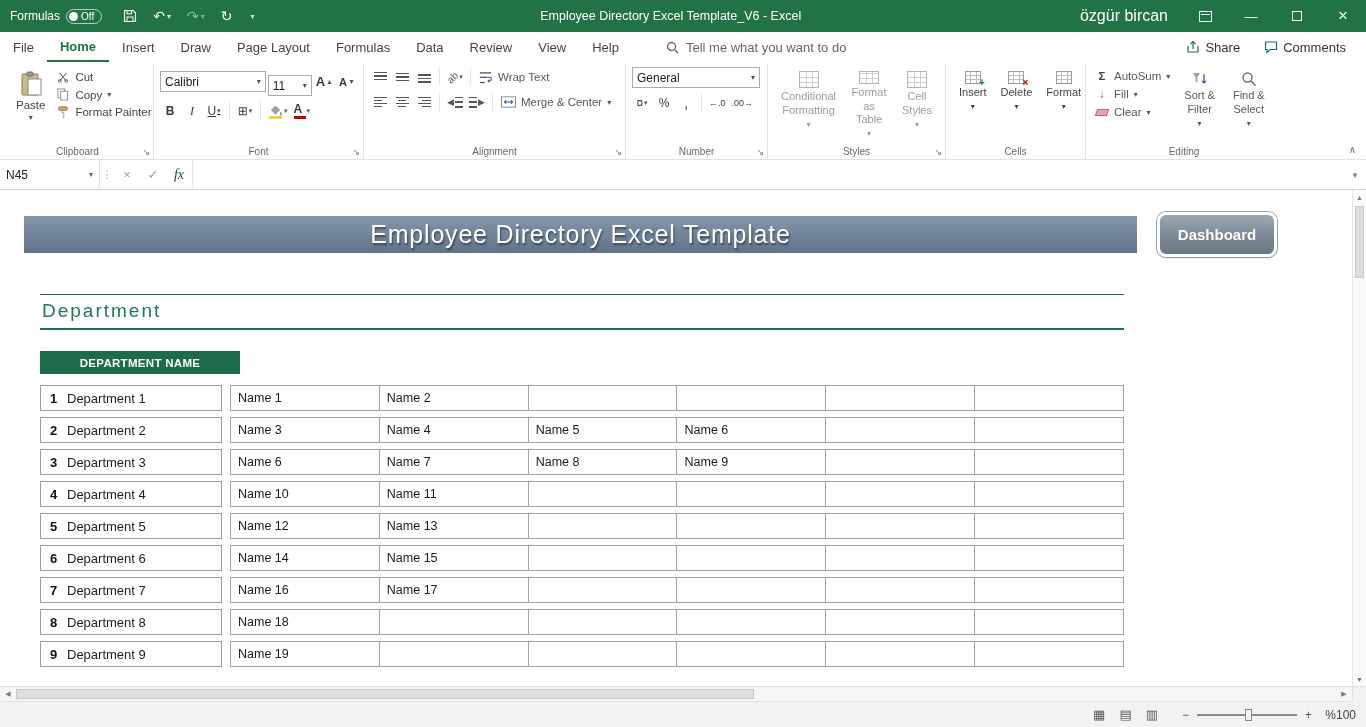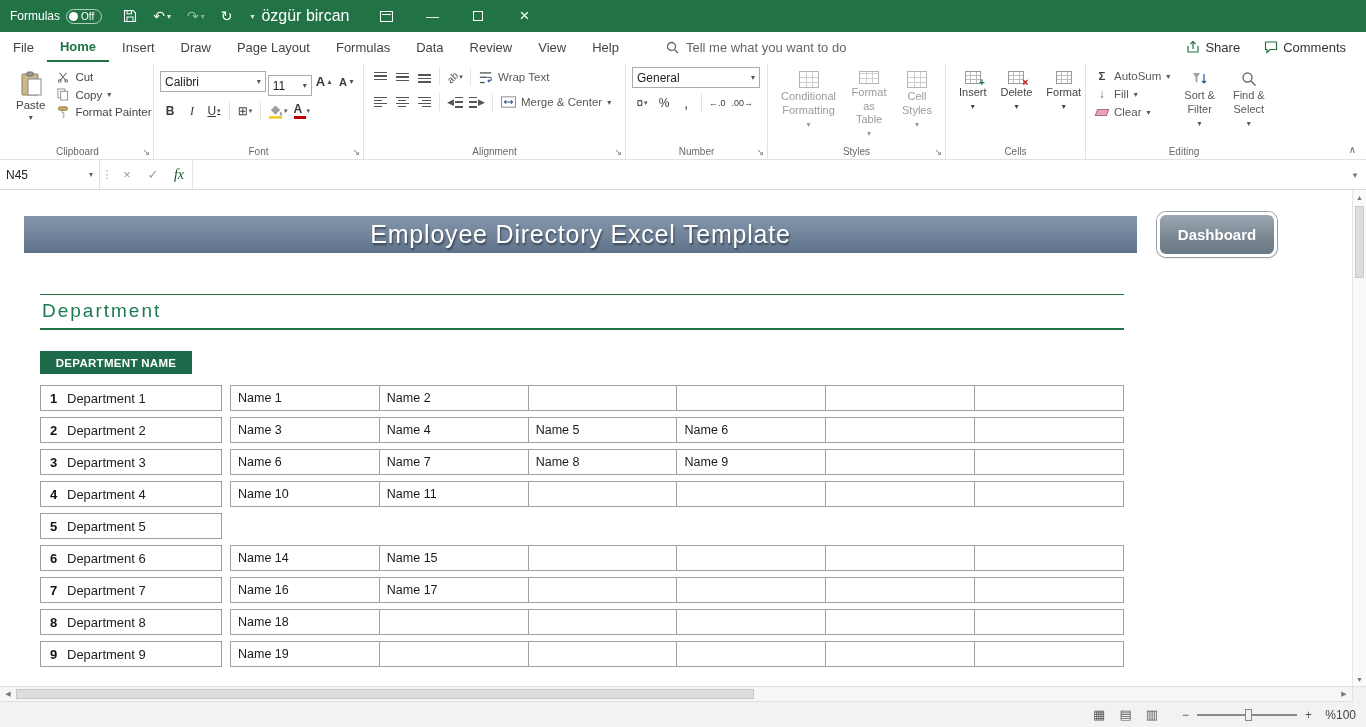--- a/index.html
+++ b/index.html
@@ -94,21 +94,21 @@
   .banner-text { color:#fff; font-size:25px; letter-spacing:.8px; text-shadow:1px 2px 2px rgba(0,0,0,.45); white-space:nowrap; }
   .dash-btn { position:absolute; left:1157px; top:22px; width:120px; height:45px; border-radius:9px;
       background:linear-gradient(180deg,#9da8b4 0%, #7a8focus 0%, #78848f 60%, #6b7885 100%);
       background:linear-gradient(180deg,#9da8b4 0%, #78848f 60%, #6b7885 100%);
       border:3px solid #fff; box-shadow:0 0 0 1px #9aa0a8, 0 1px 2px rgba(0,0,0,.25);
       display:flex; align-items:center; justify-content:center; color:#fff; font-weight:bold; font-size:15px; }
   .section-head { position:absolute; left:40px; top:104px; width:1084px; border-top:1px solid #217346; border-bottom:2px solid #217346; padding:5px 2px 6px 2px; }
   .section-title { color:#1E7A50; font-size:19px; letter-spacing:2px; }
   .thead { position:absolute; left:40px; top:161px; width:1084px; height:23px; display:flex; gap:8px; }
   .th { background:#1E6B4B; color:#fff; font-weight:bold; font-size:11.5px; letter-spacing:.3px; display:flex; align-items:center; justify-content:center; }
-  .th-dept { width:152px; }
+  .th-dept { width:200px; }
   .th-emp { flex:1; }
   .rows { position:absolute; left:40px; top:195px; width:1084px; }
   .trow { display:flex; gap:8px; height:26px; margin-bottom:6px; }
   .dept-cell { width:182px; border:1px solid #9E9E9E; background:#fff; display:flex; align-items:center; padding-left:9px; gap:9px; }
   .rnum { font-weight:bold; font-size:13px; color:#111; min-width:8px; }
   .dname { font-size:13px; color:#222; }
   .ngrid { flex:1; display:flex; }
   .ncell { flex:1; border:1px solid #A3A3A3; margin-left:-1px; background:#fff; display:flex; align-items:center; padding-left:7px; font-size:12.5px; color:#1a1a1a; }
   .ncell:first-child { margin-left:0; }
   .vscroll { position:absolute; right:0; top:0; bottom:0; width:14px; background:#FAFAFA; border-left:1px solid #E5E5E5; display:flex; flex-direction:column; align-items:center; }
@@ -155,20 +155,21 @@
             <rect x="4" y="1.8" width="4.5" height="3" fill="none" stroke="#fff"></rect>
           </svg>
       </span>
       <span class="qat-btn">↶<span class="mini-chev">▾</span></span>
       <span class="qat-btn dim">↷<span class="mini-chev">▾</span></span>
       <span class="qat-btn">↻</span>
       <span class="qat-btn">
           <span class="mini-chev">▾</span>
         </span>
     </div>
+    <div class="tb-title">Employee Directory Excel Template_V6  -  Excel</div>
     <div class="tb-right">
       <span class="tb-user">özgür bircan</span>
       <span class="winbtn">
           <span class="ribbonopt-box"></span>
         </span>
       <span class="winbtn">—</span>
       <span class="winbtn">
           <span class="maxbox"></span>
         </span>
       <span class="winbtn" style="font-size:17px;">×</span>
@@ -602,20 +603,28 @@
             <div class="ncell"></div>
             <div class="ncell"></div>
             <div class="ncell"></div>
           </div>
         </div>
         <div class="trow">
           <div class="dept-cell">
             <span class="rnum">5</span>
             <span class="dname">Department 5</span>
           </div>
+          <div class="ngrid">
+            <div class="ncell">Name 12</div>
+            <div class="ncell">Name 13</div>
+            <div class="ncell"></div>
+            <div class="ncell"></div>
+            <div class="ncell"></div>
+            <div class="ncell"></div>
+          </div>
         </div>
         <div class="trow">
           <div class="dept-cell">
             <span class="rnum">6</span>
             <span class="dname">Department 6</span>
           </div>
           <div class="ngrid">
             <div class="ncell">Name 14</div>
             <div class="ncell">Name 15</div>
             <div class="ncell"></div>

